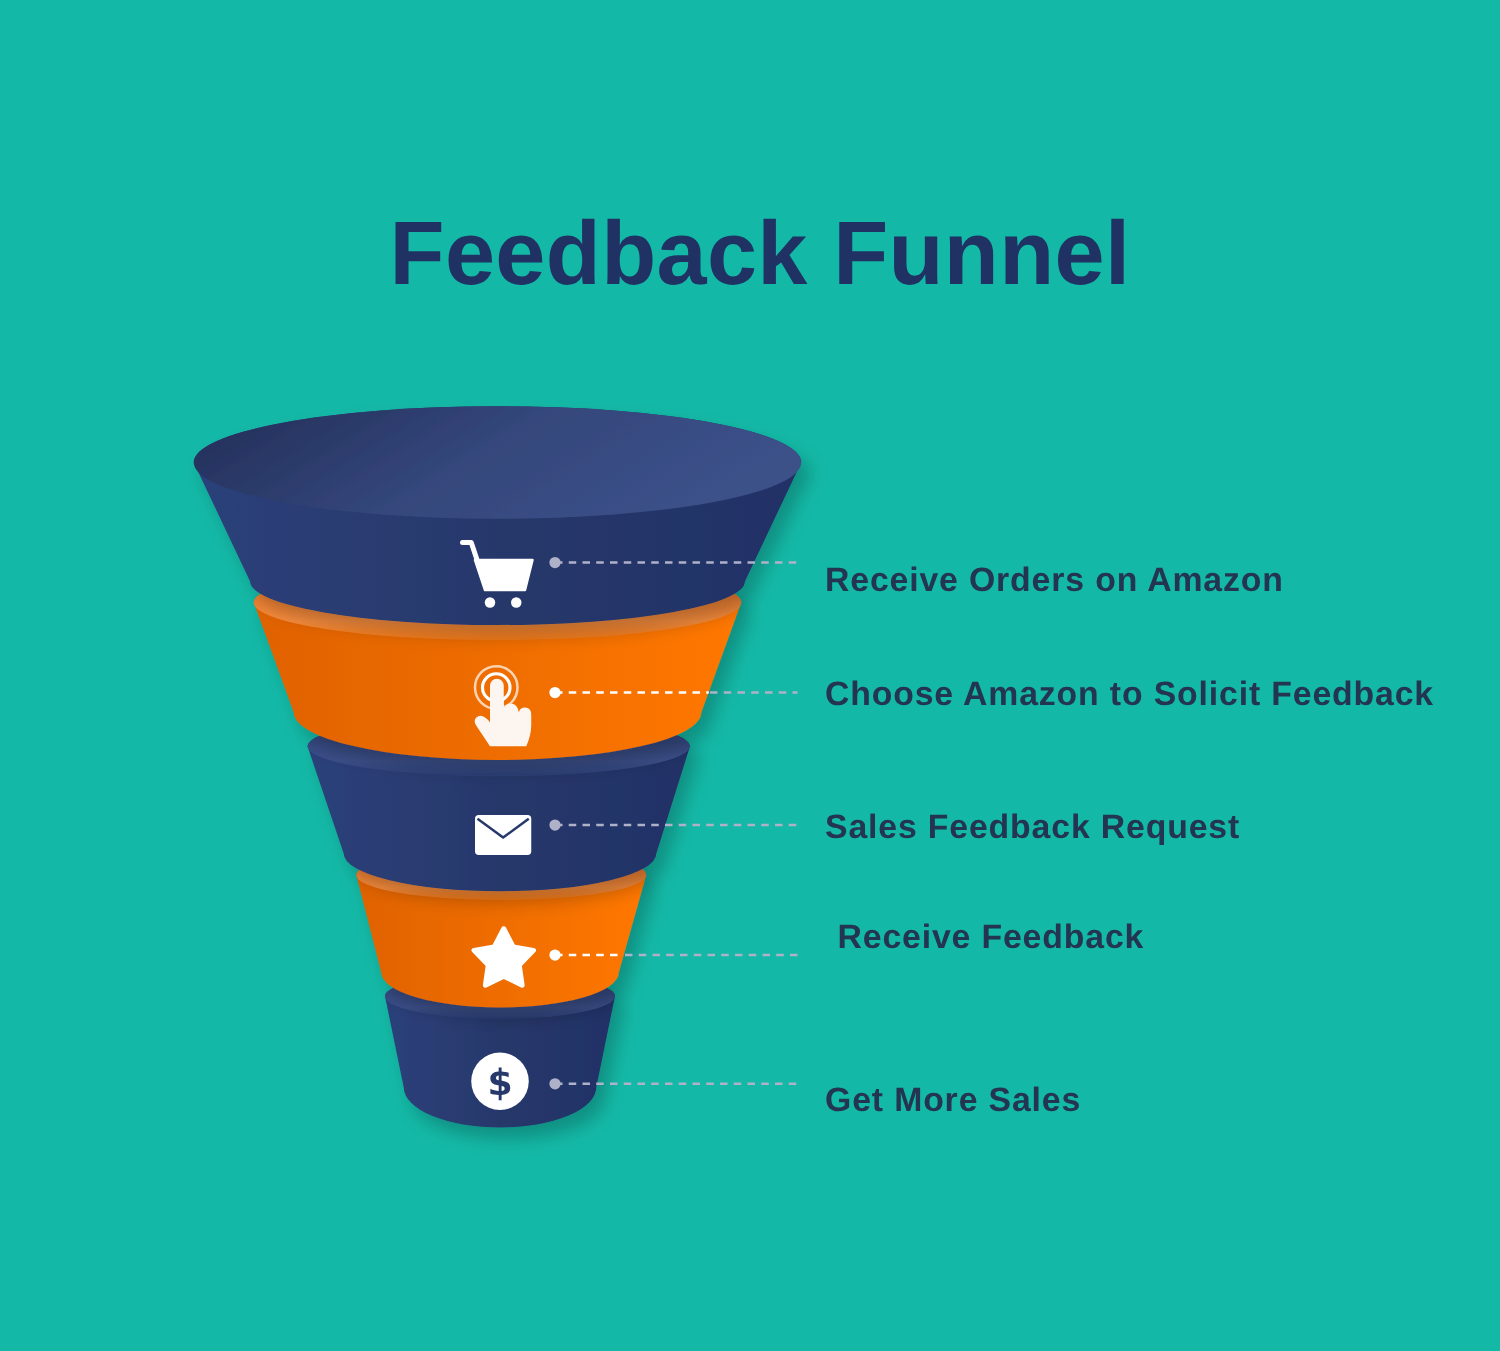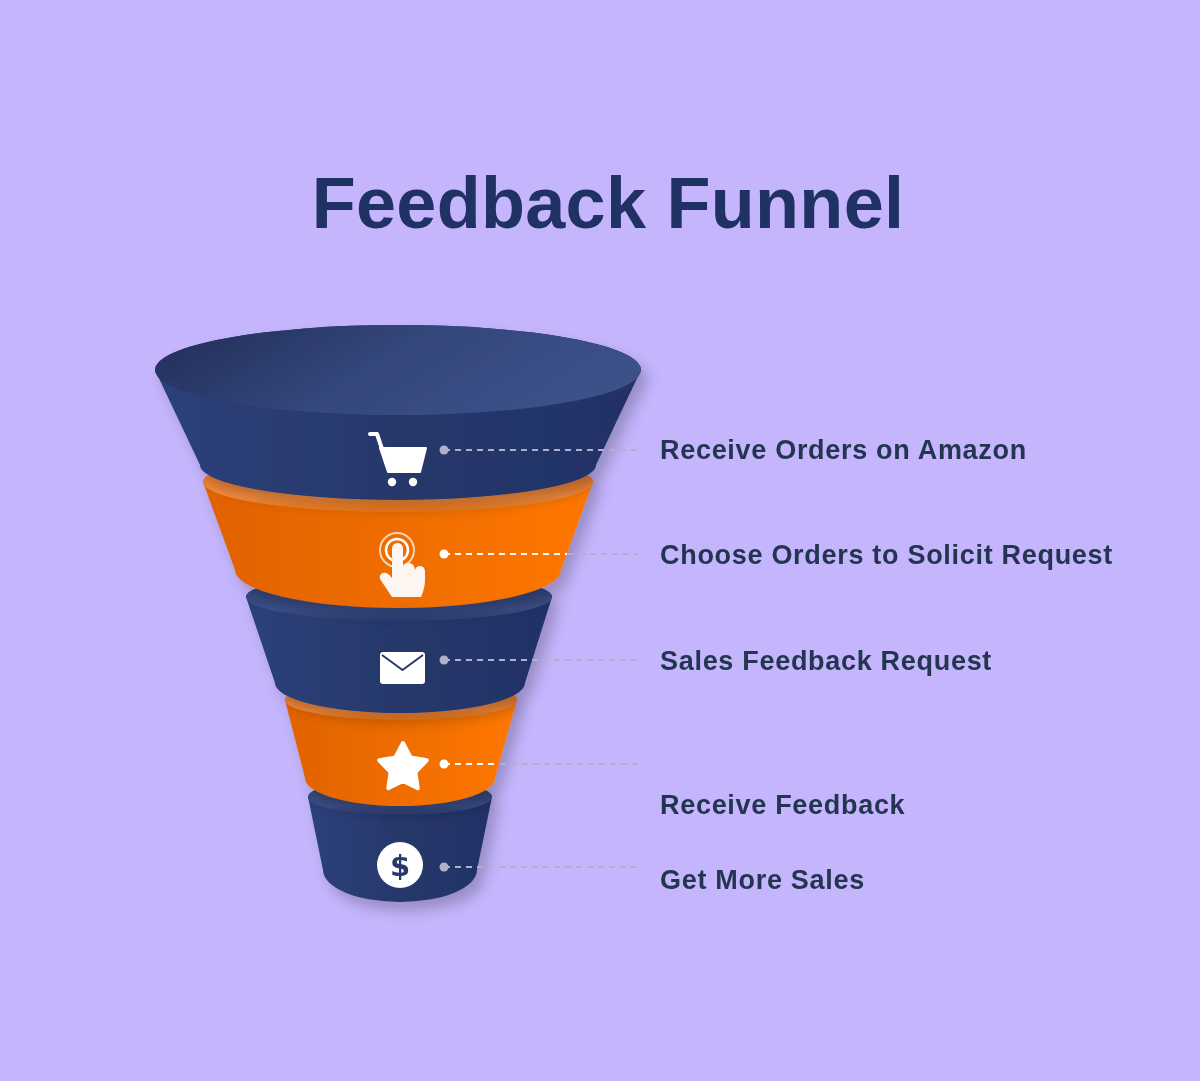--- a/index.html
+++ b/index.html
@@ -1,16 +1,16 @@
 <!DOCTYPE html>
 <html><head>
   <meta charset="utf-8">
   <style>
     html, body { margin: 0; padding: 0; background: #ffffff; }
-    .canvas { position: relative; width: 1200px; height: 1081px; background: #c4b5fd; overflow: hidden; }
+    .canvas { position: relative; width: 1200px; height: 1081px; background: #14b8a6; overflow: hidden; }
     .title {
       position: absolute; left: 8px; top: 163px; width: 1200px; text-align: center;
       font-family: "Liberation Sans", sans-serif; font-weight: bold; font-size: 72px; line-height: 80px;
       color: #1f3263; letter-spacing: 0.3px;
     }
     svg.funnel { position: absolute; left: 0; top: 0; }
     .label {
       position: absolute; left: 660px; white-space: nowrap;
       font-family: "Liberation Sans", sans-serif; font-weight: bold; font-size: 27px; line-height: 32px;
       color: #233550; letter-spacing: 0.7px;
@@ -125,19 +125,19 @@
     <g>
       <polygon points="403,743 410.6,757.5 426.8,760.3 415.4,772 417.7,788.2 403,781 388.3,788.2 390.6,772 379.2,760.3 395.4,757.5" fill="#ffffff" stroke="#ffffff" stroke-width="4" stroke-linejoin="round"></polygon>
     </g>
 
     <g>
       <circle cx="400" cy="865" r="23" fill="#ffffff"></circle>
       <text x="400" y="876" text-anchor="middle" font-family="'DejaVu Sans', sans-serif" font-weight="bold" font-size="29" fill="#27386b">$</text>
     </g>
   </svg>
 
-  <div class="label" style="top:434px;">Receive Orders on Amazon</div>
-  <div class="label" style="top:539px;">Choose Orders to Solicit Request</div>
+  <div class="label" style="top:448px;">Receive Orders on Amazon</div>
+  <div class="label" style="top:539px;">Choose Amazon to Solicit Feedback</div>
   <div class="label" style="top:645px;">Sales Feedback Request</div>
-  <div class="label" style="top:789px;">Receive Feedback</div>
+  <div class="label" style="top:733px;margin-left:10px;">Receive Feedback</div>
   <div class="label" style="top:864px;">Get More Sales</div>
 
 </div>
 
 </body></html>

